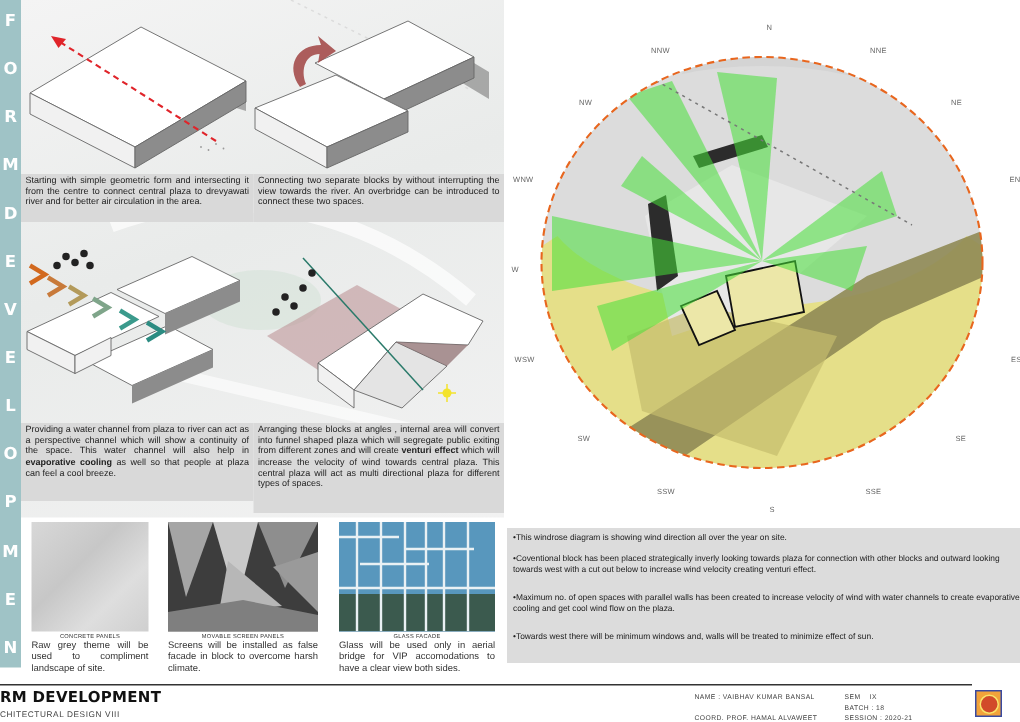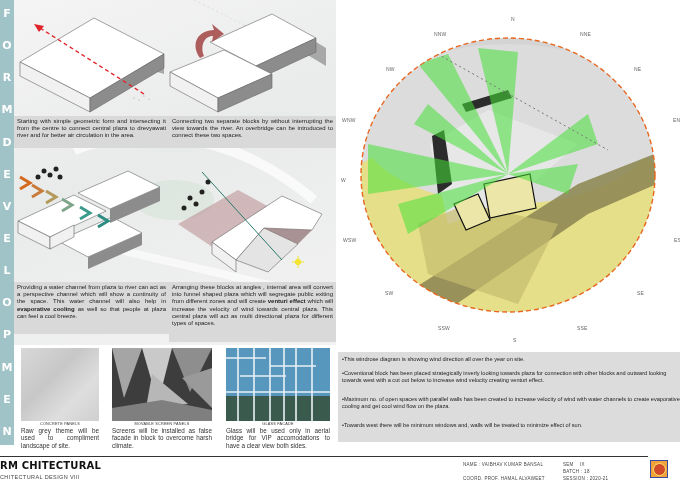--- a/index.html
+++ b/index.html
@@ -233,21 +233,21 @@
   <div class="compass-label" style="left:434px;top:31px">NNW</div>
 
   <div class="notes">
     <div class="note" style="top:4px">•This windrose diagram is showing wind direction all over the year on site.</div>
     <div class="note" style="top:18px">•Coventional block has been placed strategically inverly looking towards plaza for connection with other blocks and outward looking towards west with a cut out below to increase wind velocity creating venturi effect.</div>
     <div class="note" style="top:44px">•Maximum no. of open spaces with parallel walls has been created to increase velocity of wind with water channels to create evaporative cooling and get cool wind flow on the plaza.</div>
     <div class="note" style="top:70px">•Towards west there will be minimum windows and, walls will be treated to minimize effect of sun.</div>
   </div>
 
   <div class="title-line"></div>
-  <div class="title-main">RM CHITECTURAL</div>
+  <div class="title-main">RM DEVELOPMENT</div>
   <div class="title-sub">CHITECTURAL DESIGN VIII</div>
 
   <div class="meta" style="left:463px;top:462px">
     <span>NAME</span> : <span>VAIBHAV KUMAR BANSAL</span>
   </div>
   <div class="meta" style="left:463px;top:476px">
     <span>COORD.</span> <span>PROF. HAMAL ALVAWEET</span>
   </div>
   <div class="meta" style="left:563px;top:462px">
     <span>SEM</span>&nbsp;&nbsp;&nbsp;&nbsp;<span>IX</span>

